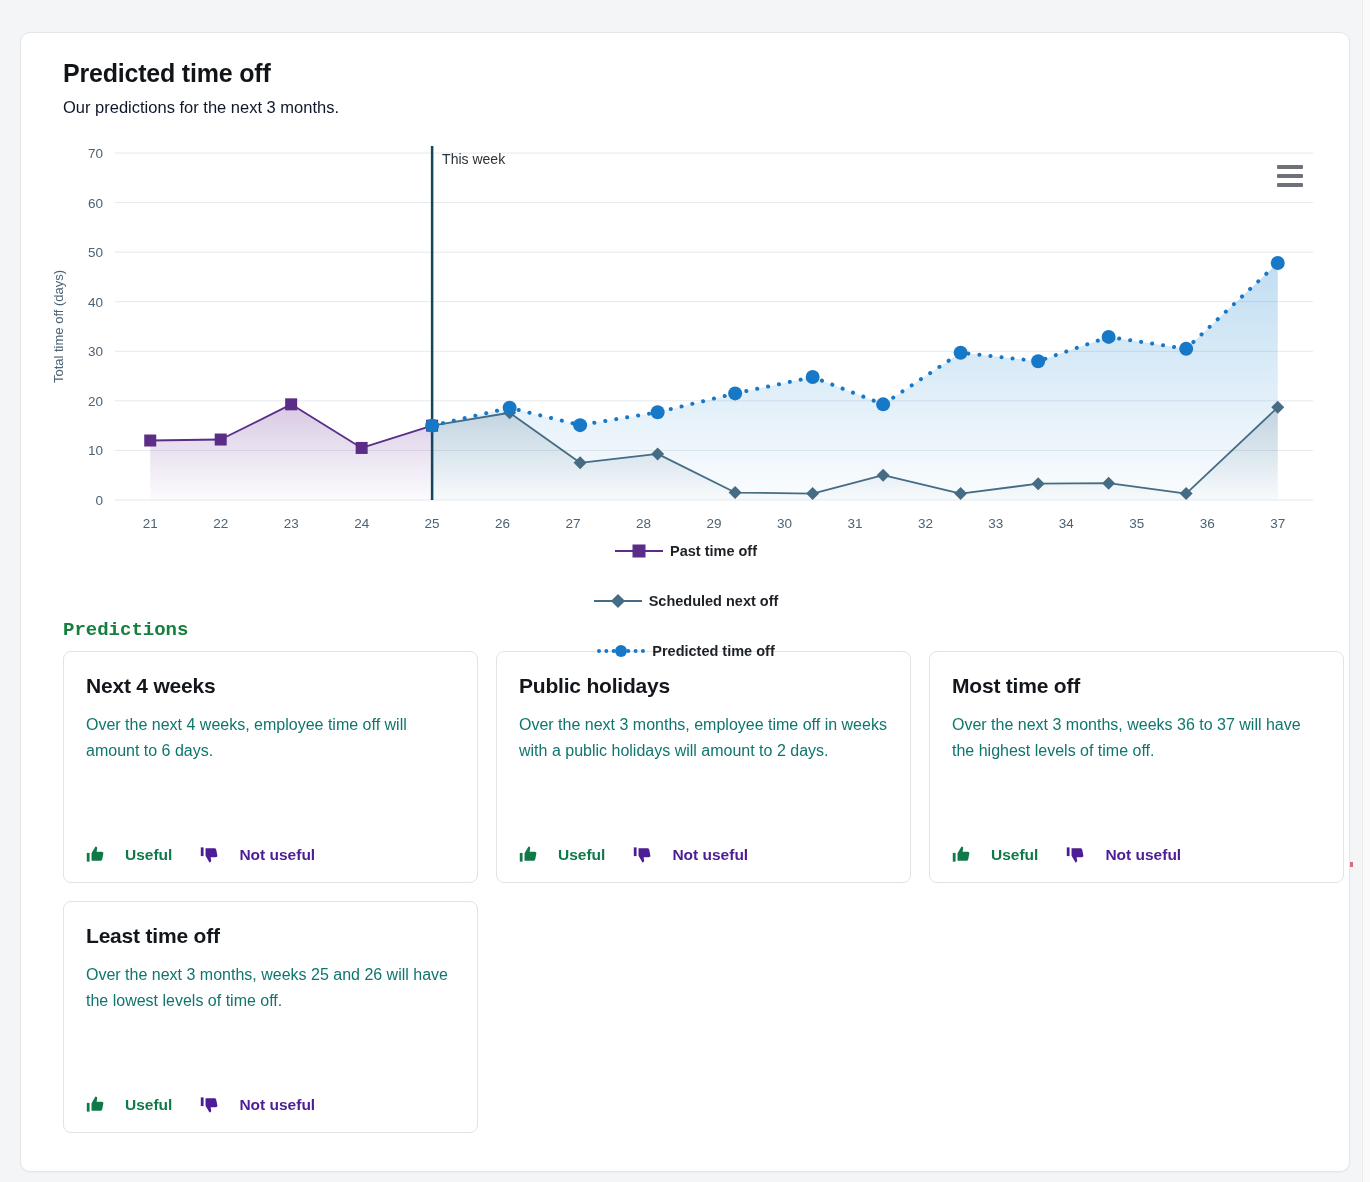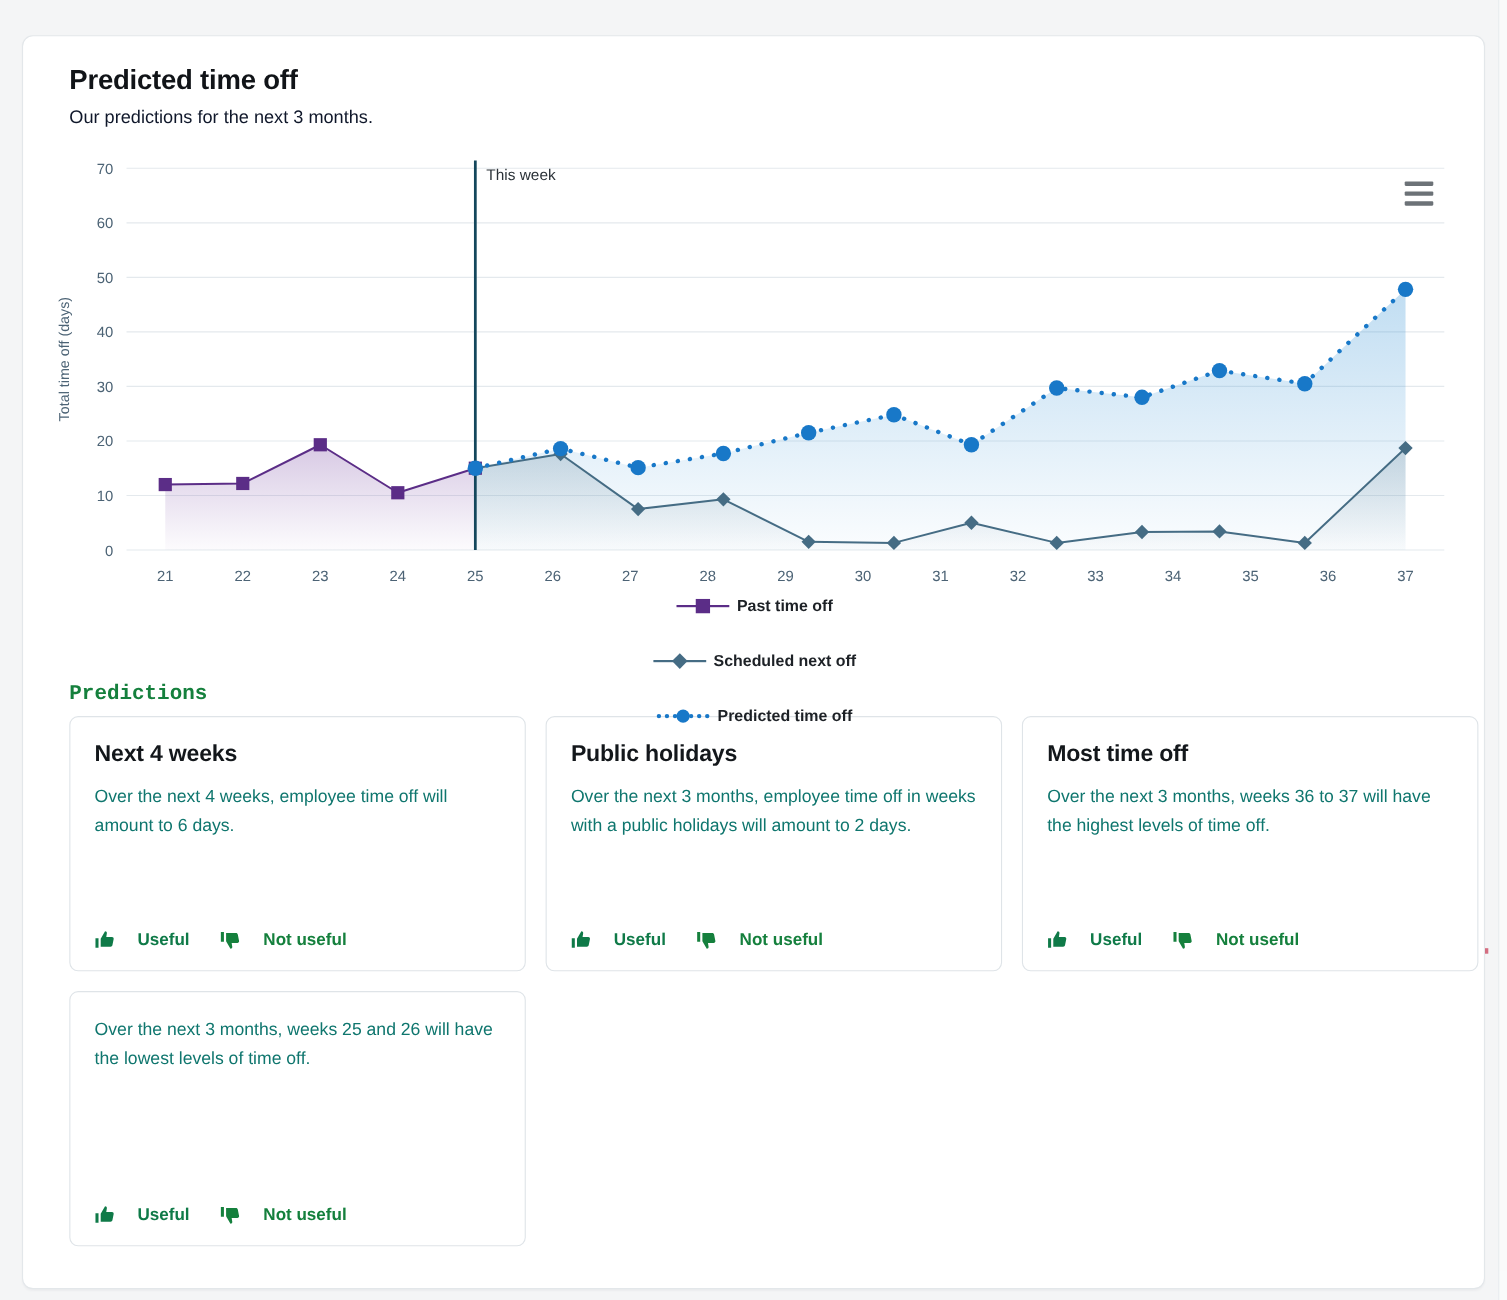--- a/index.html
+++ b/index.html
@@ -145,21 +145,21 @@
     gap: 28px;
     align-items: center;
     margin-top: 18px;
   }
   .act {
     display: flex; align-items: center; gap: 20px;
     font-size: 15.5px; font-weight: bold;
     cursor: pointer;
   }
   .act.useful { color: #0f7a48; }
-  .act.notuseful { color: #15803d; }
+  .act.notuseful { color: #4c1d95; }
   .act svg { display:block; }
 </style>
 </head>
 <body>
 
 <div class="page">
 
   <div class="edge-panel"></div>
   <div class="edge-dot"></div>
 
@@ -358,20 +358,21 @@
                 <svg width="19" height="19" viewBox="0 0 24 24" fill="currentColor">
                   <path d="M1 3h3.5v11H1z"></path>
                   <path d="M7 13.5 12 22c1.4 0 2.3-1 2.1-2.3l-.7-4.3H20c1.2 0 2.1-1 1.9-2.2l-1.4-7.1C20.3 4.9 19.4 4.1 18.3 4.1H7z"></path>
                 </svg>
               </span>
               <span>Not useful</span>
             </div>
           </div>
         </div>
         <div class="card">
+          <div class="card-title">Least time off</div>
           <p class="card-body">Over the next 3 months, weeks 25 and 26 will have the lowest levels of time off.</p>
           <div class="card-actions">
             <div class="act useful">
               <span>
                 <svg width="19" height="19" viewBox="0 0 24 24" fill="currentColor">
                   <path d="M1 10h3.5v11H1z"></path>
                   <path d="M7 10.5 12 2c1.4 0 2.3 1 2.1 2.3L13.4 8.6H20c1.2 0 2.1 1 1.9 2.2l-1.4 7.1c-.2 1.1-1.1 1.9-2.2 1.9H7z"></path>
                 </svg>
               </span>
               <span>Useful</span>

